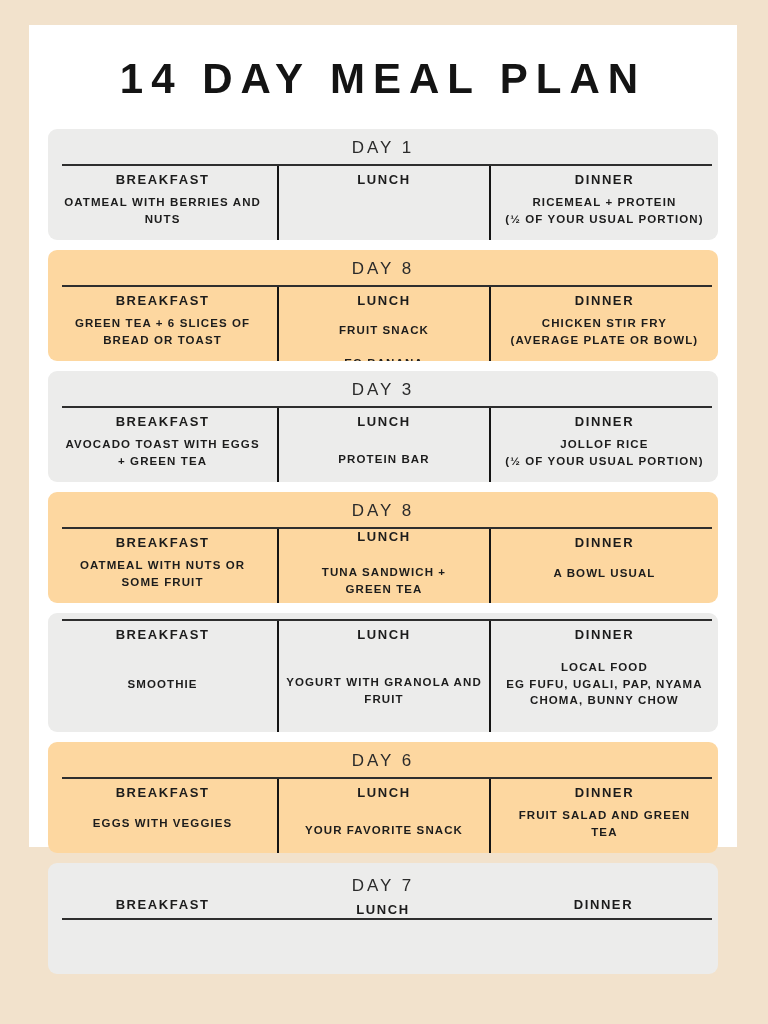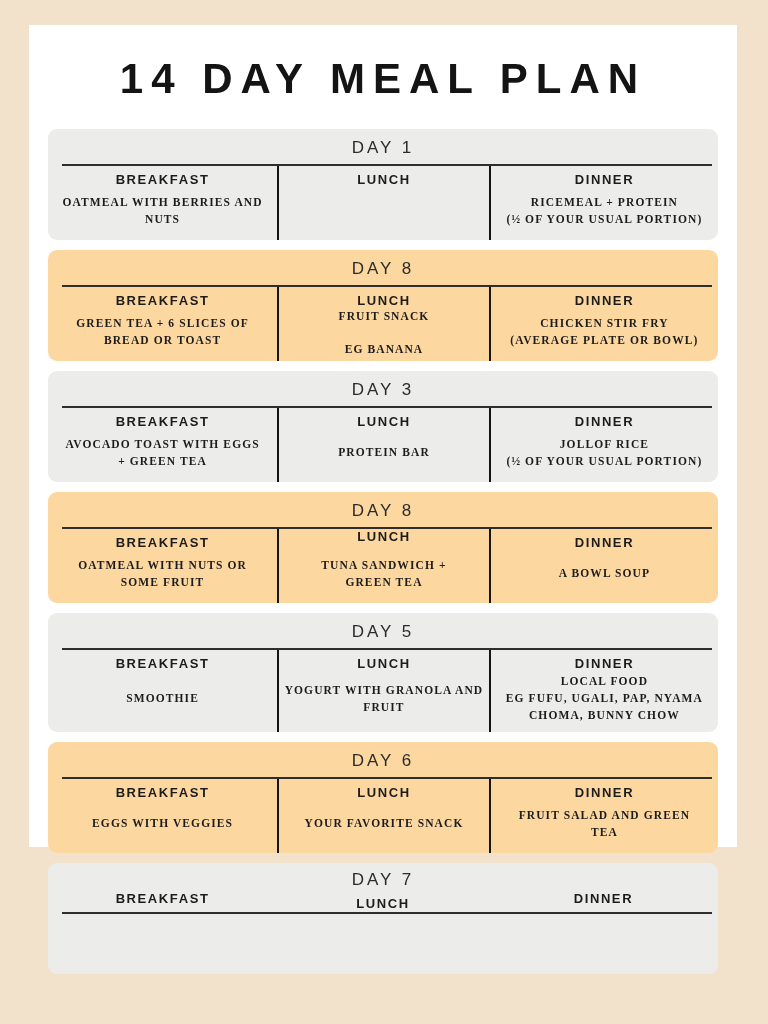--- a/index.html
+++ b/index.html
@@ -56,21 +56,21 @@
     margin:6px 6px 0 14px;
   }
   .cols{display:flex;flex:1;min-height:0;}
   .col{
     flex:0 0 34.2%;
     box-sizing:border-box;
     display:flex;
     flex-direction:column;
     min-width:0;
   }
-  .col.mid{flex:0 0 31.6%;}
+  .col.mid{flex:0 0 31.6%;gap:14px;}
   .with-dividers .col + .col{border-left:2px solid #141414;}
   .col-head{
     text-align:center;
     padding-top:6px;
     font-size:13px;
     font-weight:700;
     letter-spacing:1.6px;
     white-space:nowrap;
   }
   .col-body{
@@ -78,25 +78,24 @@
     display:flex;
     align-items:center;
     justify-content:center;
     text-align:center;
     white-space:pre-line;
     font-size:11.5px;
     font-weight:700;
     letter-spacing:1.1px;
     line-height:1.45;
     padding:0 4px 6px;
-    font-family:Liberation Serif, serif;
   }
   .raise{transform:translateY(-6px);}
   
-  .v7 .day-title{padding-top:7px;}
+  .v7 .day-title{padding-top:13px;}
   .v7 .head-row{flex:0 0 auto;margin-top:1px;}
   .v7 .head-row .col-head{padding-top:0;}
   .v7 .head-row .lunch-low{transform:translateY(5px);}
   .v7 .rule{margin-top:6px;}
   .v7 .body-row{flex:1;}
 </style>
 </head>
 <body>
 
 <div class="page">
@@ -177,27 +176,26 @@
           <div class="col-body">OATMEAL WITH NUTS OR
 SOME FRUIT</div>
         </div>
         <div class="col mid">
           <div class="col-head raise">LUNCH</div>
           <div class="col-body">TUNA SANDWICH +
 GREEN TEA</div>
         </div>
         <div class="col">
           <div class="col-head">DINNER</div>
-          <div class="col-body">A BOWL SOUP</div>
+          <div class="col-body">A BOWL USUAL</div>
         </div>
       </div>
     </section>
 
     <section class="day-card tall" data-variant="gray">
-      <div class="day-title">DAY 5</div>
       <div class="rule"></div>
       <div class="cols with-dividers">
         <div class="col">
           <div class="col-head">BREAKFAST</div>
           <div class="col-body">SMOOTHIE</div>
         </div>
         <div class="col mid">
           <div class="col-head">LUNCH</div>
           <div class="col-body">YOGURT WITH GRANOLA AND
 FRUIT</div>

